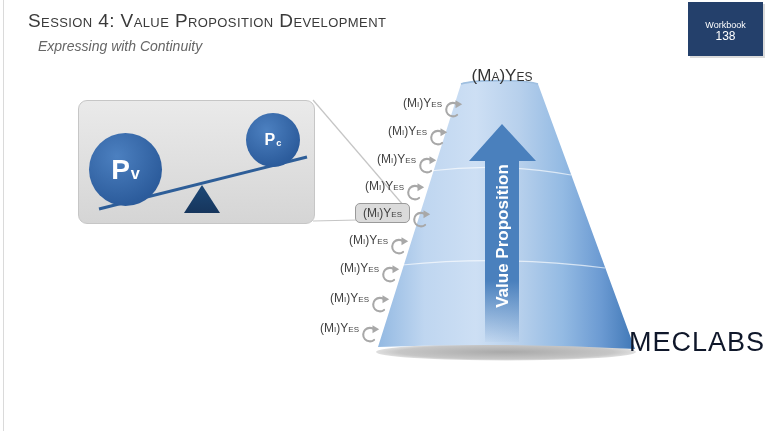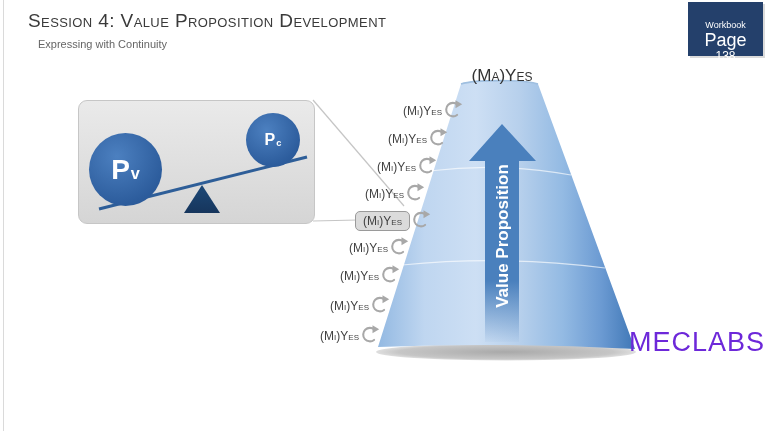--- a/index.html
+++ b/index.html
@@ -5,22 +5,22 @@
   html,body{margin:0;padding:0;}
   body{width:768px;height:431px;overflow:hidden;background:#ffffff;
        font-family:"Liberation Sans", sans-serif;}
   .slide{position:relative;width:768px;height:367px;background:#ffffff;}
 
   .edge-line{position:absolute;left:3px;top:0;width:1px;height:431px;background:#DADADA;}
 
   
   .title{position:absolute;left:28px;top:10px;font-variant:small-caps;
          font-size:19px;letter-spacing:.4px;color:#3A3A3A;font-weight:400;}
-  .subtitle{position:absolute;left:38px;top:38px;
-            font-size:11px;color:#666666;}
+  .subtitle{position:absolute;left:38px;top:38px;font-style:italic;
+            font-size:14px;color:#666666;}
 
   
   .badge{position:absolute;left:688px;top:2px;width:75px;height:54px;
          background:#24406B;color:#ffffff;text-align:center;
          box-shadow:2px 2px 0 rgba(190,190,190,.55);}
   .badge .b1{font-size:9px;margin-top:18px;}
   .badge .b2{font-size:18px;line-height:20px;}
   .badge .b3{font-size:12px;line-height:13px;}
 
   
@@ -35,44 +35,43 @@
   .weight.small{left:167px;top:12px;width:54px;height:54px;font-size:16px;}
   .weight sub{font-size:.58em;margin-top:.55em;margin-left:1px;}
 
   
   .overlay{position:absolute;left:0;top:0;pointer-events:none;}
   .cone-wrap{position:absolute;left:370px;top:76px;}
 
   
   .ma-label{position:absolute;left:440px;top:66px;width:124px;text-align:center;
             font-variant:small-caps;font-size:17px;color:#333333;font-weight:500;}
-  .mi-row{position:absolute;display:flex;align-items:flex-end;}
+  .mi-row{position:absolute;display:flex;align-items:flex-start;}
   .mi-label{font-variant:small-caps;font-size:12px;color:#3F3F3F;line-height:20px;
             white-space:nowrap;}
   .mi-row .swoosh{margin-top:4px;margin-left:2px;flex:none;}
   .mi-row.pill .mi-label{background:#DBDBDB;border:1px solid #9A9A9A;border-radius:5px;
             padding:1px 7px;line-height:16px;}
 
   
   .logo{position:absolute;right:3px;bottom:9px;font-size:27px;letter-spacing:1px;
-        color:#6d28d9;font-weight:400;}
+        color:#0f172a;font-weight:400;}
 </style>
 </head>
 <body>
 
 <div class="slide">
 
   <div class="edge-line"></div>
 
   <div class="title">Session 4: Value Proposition Development</div>
   <div class="subtitle">Expressing with Continuity</div>
 
   <div class="badge">
     <div class="b1">Workbook</div>
-    <div class="b2">Page</div>
     <div class="b3">138</div>
   </div>
 
   <svg class="overlay" width="768" height="431">
     <line x1="313" y1="100" x2="404" y2="206" stroke="#C5C5C5" stroke-width="1.2"></line>
     <line x1="313" y1="221" x2="402" y2="219" stroke="#C5C5C5" stroke-width="1.2"></line>
   </svg>
 
   <svg class="cone-wrap" width="280" height="292" viewBox="0 0 280 292">
     <defs>

